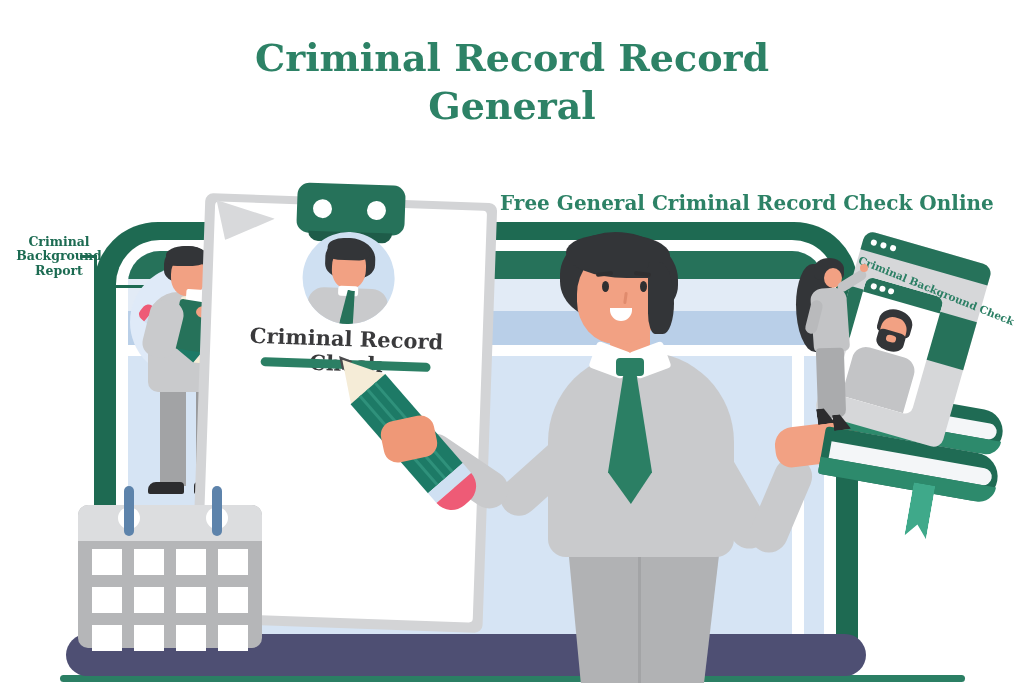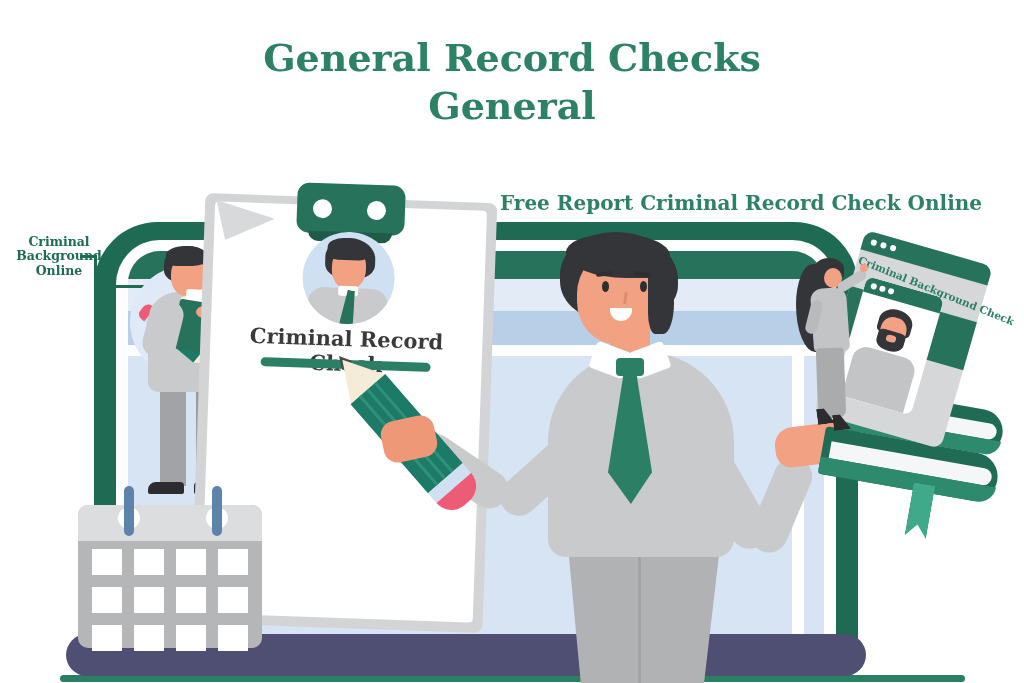--- a/index.html
+++ b/index.html
@@ -13,29 +13,29 @@
   .suit{background:#c9cacc;}
   .nowrap{white-space:nowrap;}
   .ctr{text-align:center;}
 </style>
 </head>
 <body>
 
 <div id="canvas">
 
   <div class="abs ctr green-text" style="left:0;top:34px;width:1024px;font-size:38px;line-height:1.25;">
-    <div>General Record Checks</div>
+    <div>Criminal Record Record</div>
     <div>General</div>
   </div>
 
-  <div class="abs green-text nowrap" style="left:500px;top:191px;font-size:20px;">Free Report Criminal Record Check Online</div>
+  <div class="abs green-text nowrap" style="left:500px;top:191px;font-size:20px;">Free General Criminal Record Check Online</div>
 
   <div class="abs ctr" style="left:0;top:235px;width:118px;font-size:12.5px;line-height:1.15;font-weight:700;color:#1c6b52;">
     <div>Criminal Background</div>
-    <div>Online</div>
+    <div>Report</div>
   </div>
   <div class="abs" style="left:0;top:0;z-index:4;">
     <div class="abs dark-green" style="left:80px;top:255px;width:17px;height:3px;"></div>
     <div class="abs dark-green" style="left:94px;top:255px;width:3px;height:33px;"></div>
     <div class="abs dark-green" style="left:94px;top:285px;width:58px;height:3px;"></div>
   </div>
 
   <div class="abs dark-green" style="left:94px;top:222px;width:764px;height:438px;border-radius:64px 64px 0 0;z-index:2;"></div>
   <div class="abs" style="left:116px;top:240px;width:720px;height:420px;background:#ffffff;border-radius:44px 44px 0 0;z-index:2;"></div>
   <div class="abs" style="left:128px;top:251px;width:696px;height:409px;background:#d6e4f4;border-radius:32px 32px 0 0;overflow:hidden;z-index:3;">

